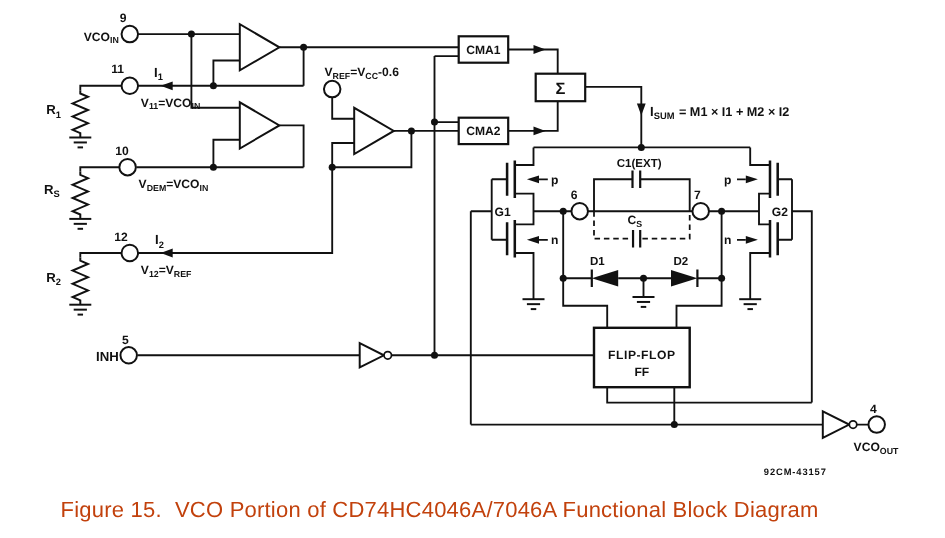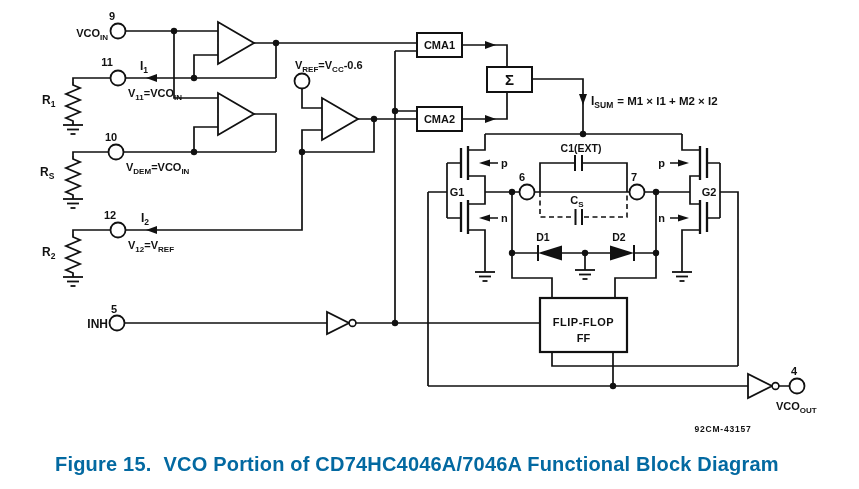--- a/index.html
+++ b/index.html
@@ -1,19 +1,19 @@
 <!DOCTYPE html>
 <html><head>
 <meta charset="utf-8">
 <style>
   html,body{margin:0;padding:0;background:#fff;}
   .page{position:relative;width:859px;height:489px;background:#fff;overflow:hidden;
         font-family:"Liberation Sans","DejaVu Sans",sans-serif;}
   svg text{font-family:"Liberation Sans","DejaVu Sans",sans-serif;font-weight:bold;fill:#111;}
-  .caption{position:absolute;left:55px;top:453px;font-size:20px;font-weight:bold;color:#0369a1;
+  .caption{position:absolute;left:55px;top:453px;font-size:20px;font-weight:normal;color:#c2410c;
            white-space:nowrap;letter-spacing:0.2px;}
   .caption .gap{margin-left:12px;}
 </style>
 </head>
 <body>
 
 <div class="page">
 <svg width="859" height="489" viewBox="0 0 859 489">
   <defs>
     <g id="gnd" stroke="#111" stroke-width="1.8">

